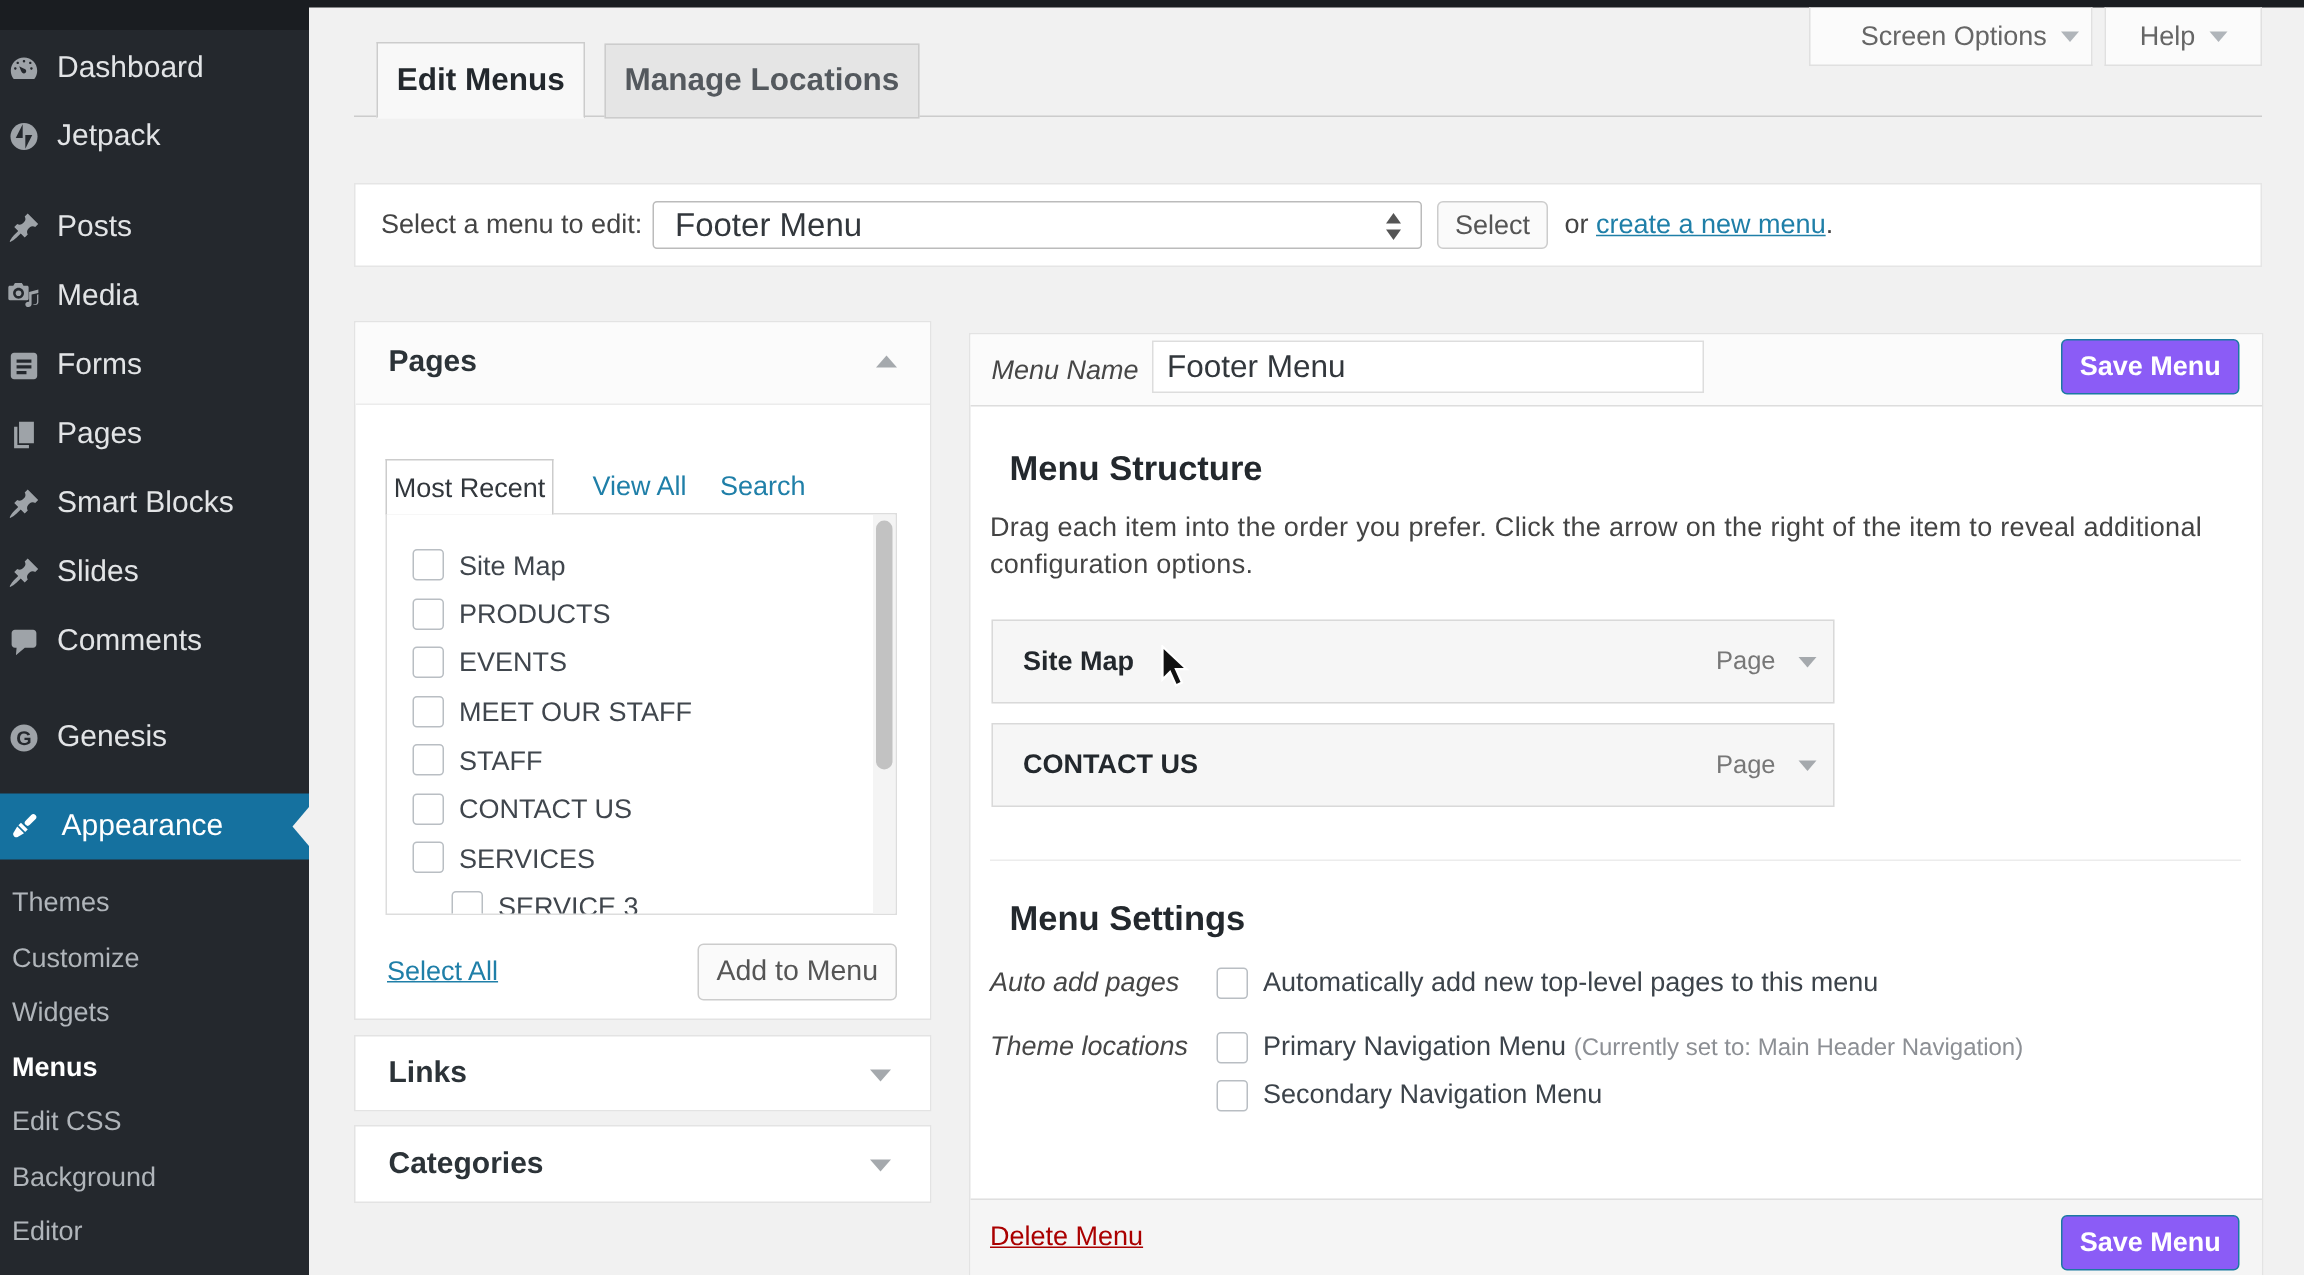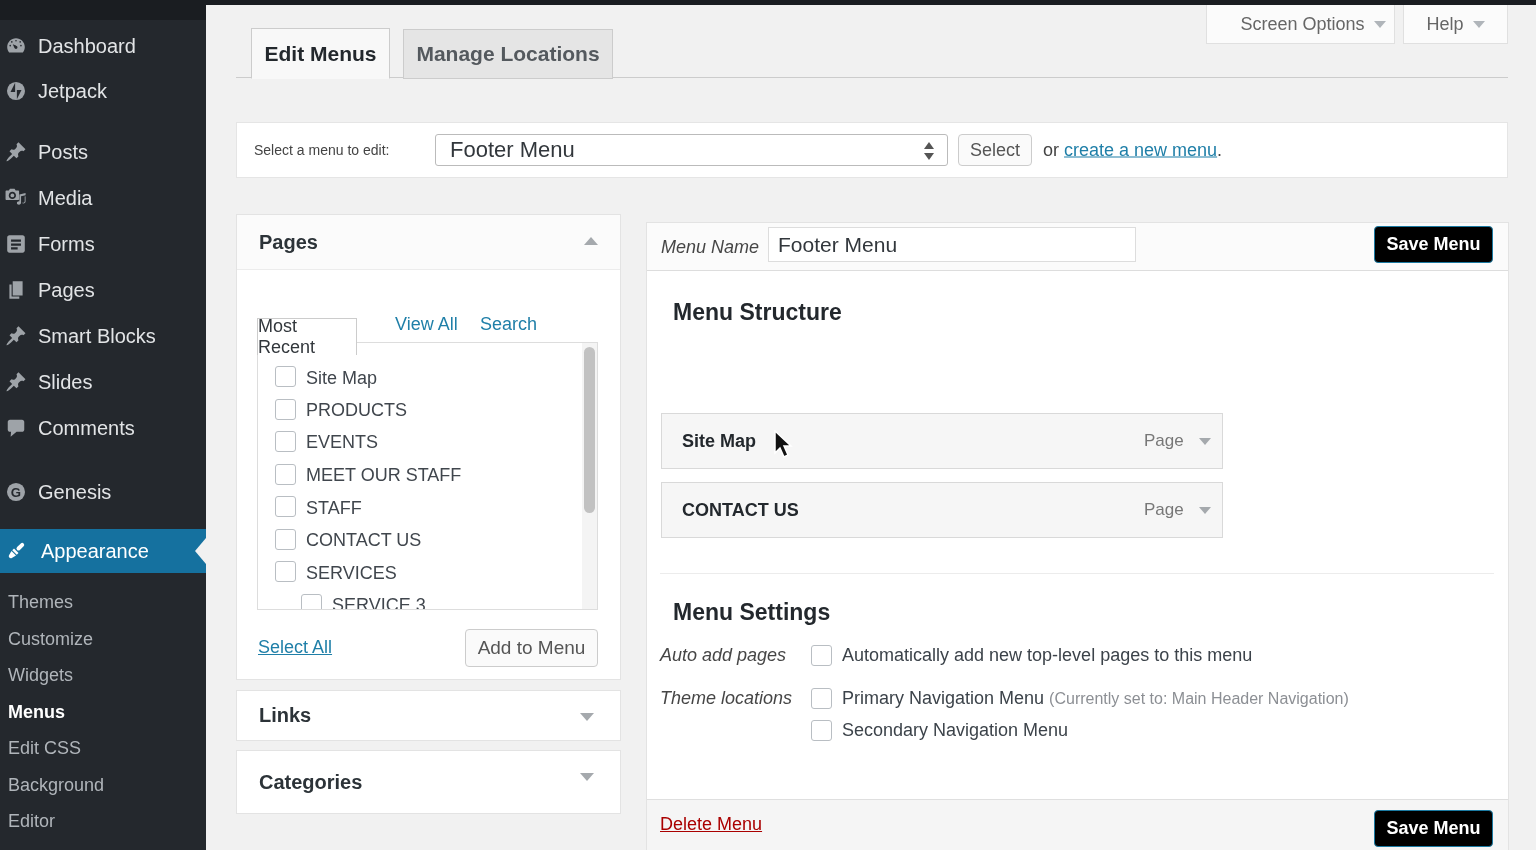--- a/index.html
+++ b/index.html
@@ -24,60 +24,60 @@
 .meta-btn { position:absolute; top:5px; height:39px; background:#fbfbfb; border:1px solid #e0e0e0; border-top:none;
   color:#666; font-size:18px; display:flex; align-items:center; justify-content:center; gap:9px; }
 .caret { width:0; height:0; border-left:6px solid transparent; border-right:6px solid transparent; border-top:7px solid #b0b5ba; display:inline-block; }
 #tabline { left:236px; top:77px; width:1272px; height:1px; background:#ccc; }
 .navtab { position:absolute; top:28px; height:50px; font-weight:bold; font-size:21px; display:flex; align-items:center; justify-content:center; }
 #tab1 { left:251px; width:139px; background:#f8f8f8; border:1px solid #ccc; border-bottom:1px solid #f8f8f8; color:#23282d; z-index:2; height:51px;}
 #tab2 { left:403px; top:29px; width:210px; background:#e5e5e5; border:1px solid #ccc; color:#54595e; }
 
 
 #selbar { left:236px; top:122px; width:1272px; height:56px; background:#fff; border:1px solid #e5e5e5; }
-#selbar .lbl { position:absolute; left:17px; top:50%; transform:translateY(-50%); font-size:14px; color:#444;text-align:center; }
+#selbar .lbl { position:absolute; left:17px; top:50%; transform:translateY(-50%); font-size:18px; color:#444;text-align:center; }
 #menusel { position:absolute; left:198px; top:11px; width:513px; height:32px; background:#fff; border:1px solid #bbb; border-radius:3px; }
 #menusel .val { position:absolute; left:14px; top:50%; transform:translateY(-50%); font-size:22px; color:#32373c; }
 .btn2 { position:absolute; background:#fafafa; border:1px solid #ccc; border-radius:4px; color:#555;
   font-size:18px; display:flex; align-items:center; justify-content:center; }
 #selbtn { left:721px; top:11px; width:74px; height:32px; }
 a.blue { color:#1f7fa8; }
 
 
 .box { position:absolute; background:#fff; border:1px solid #e3e3e3; }
 .boxhead { position:absolute; left:0; top:0; right:0; height:47px; background:#fbfbfb; border-bottom:1px solid #ececec; }
 .boxhead .t { position:absolute; left:22px; top:50%; transform:translateY(-50%); font-weight:bold; font-size:20px; color:#2c3338; }
 .arr-d { position:absolute; width:0; height:0; border-left:7px solid transparent; border-right:7px solid transparent; border-top:8px solid #a5a9ad; }
 .arr-u { position:absolute; width:0; height:0; border-left:7px solid transparent; border-right:7px solid transparent; border-bottom:8px solid #a5a9ad; }
 
 
 #pagesbox { left:236px; top:214px; width:385px; height:466px; }
 #pagesbox .boxhead { height:55px; }
-#innertab { position:absolute; left:20px; top:91px; width:100px; height:37px; background:#fff; border:1px solid #ccc; border-bottom:none; z-index:2;
-  font-size:18px; color:#32373c; display:flex; align-items:center; justify-content:center;margin-top:12px; }
+#innertab { position:absolute; left:20px; top:91px; width:112px; height:37px; background:#fff; border:1px solid #ccc; border-bottom:none; z-index:2;
+  font-size:18px; color:#32373c; display:flex; align-items:center; justify-content:center; }
 .itablink { position:absolute; top:91px; height:37px; display:flex; align-items:center; font-size:18px; }
 #listbox { position:absolute; left:20px; top:127px; width:341px; height:268px; border:1px solid #ddd; background:#fff; overflow:hidden; }
 .ck { position:absolute; width:21px; height:21px; background:#fff; border:1px solid #b9bec3; border-radius:3px; }
 .cklbl { position:absolute; font-size:18px; color:#40464d; transform:translateY(-50%); }
 #sbtrack { position:absolute; right:0; top:0; width:15px; height:268px; background:#f4f4f4; }
 #sbthumb { position:absolute; right:2px; top:4px; width:11px; height:166px; background:#c2c2c2; border-radius:6px; }
 
 
 #linksbox { left:236px; top:690px; width:385px; height:51px; }
-#catsbox  { left:236px; top:750px; width:385px; height:64px; }
+#catsbox  { left:236px; top:750px; width:385px; height:52px; }
 .onlyhead { display:flex; align-items:center; }
 .onlyhead .t { margin-left:22px; font-weight:bold; font-size:20px; color:#2c3338; }
 
 
 #card { left:646px; top:222px; width:863px; height:700px; background:#fff; border:1px solid #e3e3e3; }
 #cardhead { position:absolute; left:0; top:0; right:0; height:48px; background:#fbfbfb; border-bottom:1px solid #ddd; }
 #mn-label { position:absolute; left:14px; top:50%; transform:translateY(-50%); font-style:italic; font-size:18px; color:#464646; }
 #mn-input { position:absolute; left:121px; top:4px; width:368px; height:35px; background:#fff; border:1px solid #ddd;
   font-size:21px; color:#32373c; display:flex; align-items:center; padding-left:9px; }
-.bluebtn { position:absolute; background:#000000; border:1px solid #1b7aa2; border-radius:4px; color:#fff;
+.bluebtn { position:absolute; background:#8b5cf6; border:1px solid #1b7aa2; border-radius:4px; color:#fff;
   font-weight:bold; font-size:18px; display:flex; align-items:center; justify-content:center; }
 #save1 { left:727px; top:3px; width:119px; height:37px; }
 h2.sec { position:absolute; left:13px; font-weight:bold; font-size:23px; color:#23282d;margin-left:13px; }
 #desc { position:absolute; left:13px; top:116px; width:845px; font-size:18px; color:#444; line-height:25px; letter-spacing:.2px; }
 .mitem { position:absolute; left:14px; width:562px; height:56px; background:#f6f6f6; border:1px solid #d9d9d9; }
 .mitem .nm { position:absolute; left:20px; top:50%; transform:translateY(-50%); font-weight:bold; font-size:18px; color:#23282d; }
 .mitem .pg { position:absolute; left:482px; top:50%; transform:translateY(-50%); font-size:17px; color:#777; }
 .mitem .arr-d { left:537px; top:24px; border-left-width:6px; border-right-width:6px; border-top-width:7px; }
 #divider { position:absolute; left:13px; top:350px; width:834px; height:1px; background:#ececec; }
 .itlbl { position:absolute; left:13px; font-style:italic; font-size:18px; color:#464646; transform:translateY(-50%); }
@@ -241,20 +241,21 @@
     <span class="arr-d" style="right:26px; top:22px;"></span>
   </div>
 
 <div class="abs" id="card">
   <div id="cardhead">
     <span id="mn-label">Menu Name</span>
     <div id="mn-input">Footer Menu</div>
     <div class="bluebtn" id="save1">Save Menu</div>
   </div>
   <h2 class="sec" style="top:76px;">Menu Structure</h2>
+  <div id="desc">Drag each item into the order you prefer. Click the arrow on the right of the item to reveal additional configuration options.</div>
   <div class="mitem" style="top:190px;">
       <span class="nm">Site Map</span>
       <span class="pg">Page</span>
       <span class="arr-d"></span>
     </div>
   <div class="mitem" style="top:259px;">
       <span class="nm">CONTACT US</span>
       <span class="pg">Page</span>
       <span class="arr-d"></span>
     </div>

